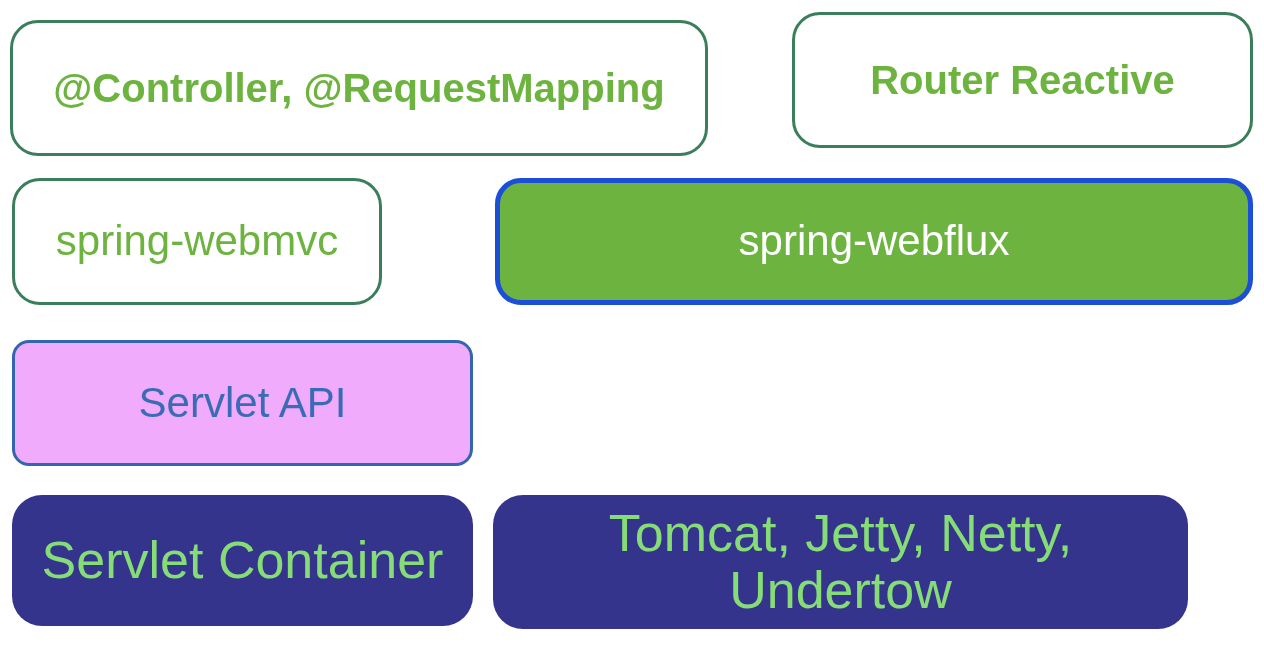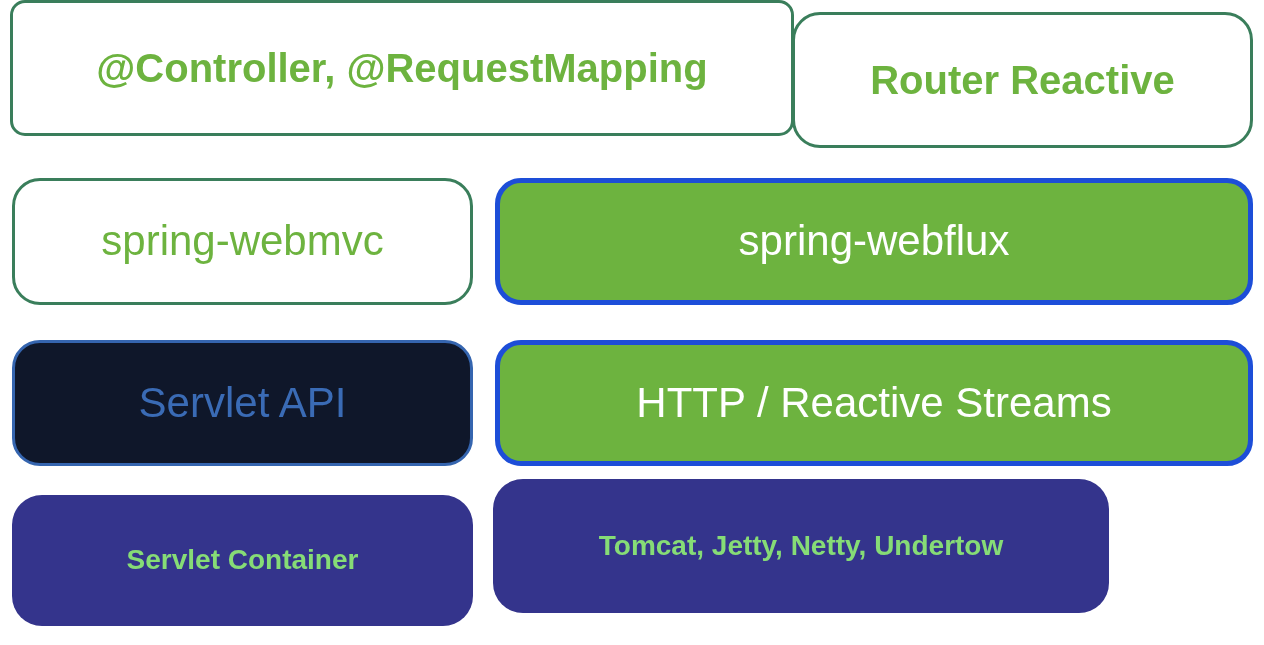--- a/index.html
+++ b/index.html
@@ -25,53 +25,53 @@
     line-height: 1.1;
   }
   
   .outline-green {
     background: #ffffff;
     border: 3px solid #3A7E5B;
     border-radius: 28px;
     color: #6DB33F;
   }
   .outline-blue {
-    background: #0f172a;
+    background: #f0abfc;
     border: 3px solid #3565AF;
-    border-radius: 28px;
+    border-radius: 17px;
     color: #3A6BB5;
   }
   .fill-green {
     background: #6DB33F;
     border: 5px solid #1d4ed8;
     border-radius: 26px;
     color: #ffffff;
   }
   .fill-navy {
     background: #34348C;
     border: none;
     border-radius: 30px;
     color: #86DC76;
   }
   .bold-label { font-weight: 700; font-size: 40px; }
   .reg-label  { font-weight: 400; font-size: 42px; }
-  .reg-label-sm { font-weight: 700; font-size: 28px; }
+  .reg-label-sm { font-weight: 400; font-size: 52px; }
 
   
-  .b-controller { left: 10px;  top: 0;  width: 784px; height: 136px; border-radius: 15px; }
+  .b-controller { left: 10px;  top: 20px;  width: 698px; height: 136px; }
   .b-router     { left: 792px; top: 12px;  width: 461px; height: 136px; }
   
-  .b-webmvc     { left: 12px;  top: 178px; width: 461px; height: 127px; }
+  .b-webmvc     { left: 12px;  top: 178px; width: 370px; height: 127px; }
   .b-webflux    { left: 495px; top: 178px; width: 758px; height: 127px; }
   
   .b-servletapi { left: 12px;  top: 340px; width: 461px; height: 126px; }
   .b-httpreact  { left: 495px; top: 340px; width: 758px; height: 126px; }
   
   .b-container  { left: 12px;  top: 495px; width: 461px; height: 131px; }
-  .b-engines    { left: 493px; top: 479px; width: 616px; height: 134px; }
+  .b-engines    { left: 493px; top: 495px; width: 695px; height: 134px; }
 </style>
 </head>
 <body>
 
 <div class="canvas">
 
   <div class="box outline-green b-controller">
     <span class="bold-label">@Controller, @RequestMapping</span>
   </div>
 
@@ -84,23 +84,20 @@
   </div>
 
   <div class="box fill-green b-webflux">
     <span class="reg-label">spring-webflux</span>
   </div>
 
   <div class="box outline-blue b-servletapi">
     <span class="reg-label">Servlet API</span>
   </div>
 
-  <div class="box fill-green b-httpreact">
-    <span class="reg-label">HTTP / Reactive Streams</span>
-  </div>
 
   <div class="box fill-navy b-container">
     <span class="reg-label-sm">Servlet Container</span>
   </div>
 
   <div class="box fill-navy b-engines">
     <span class="reg-label-sm">Tomcat, Jetty, Netty, Undertow</span>
   </div>
 
 </div>

